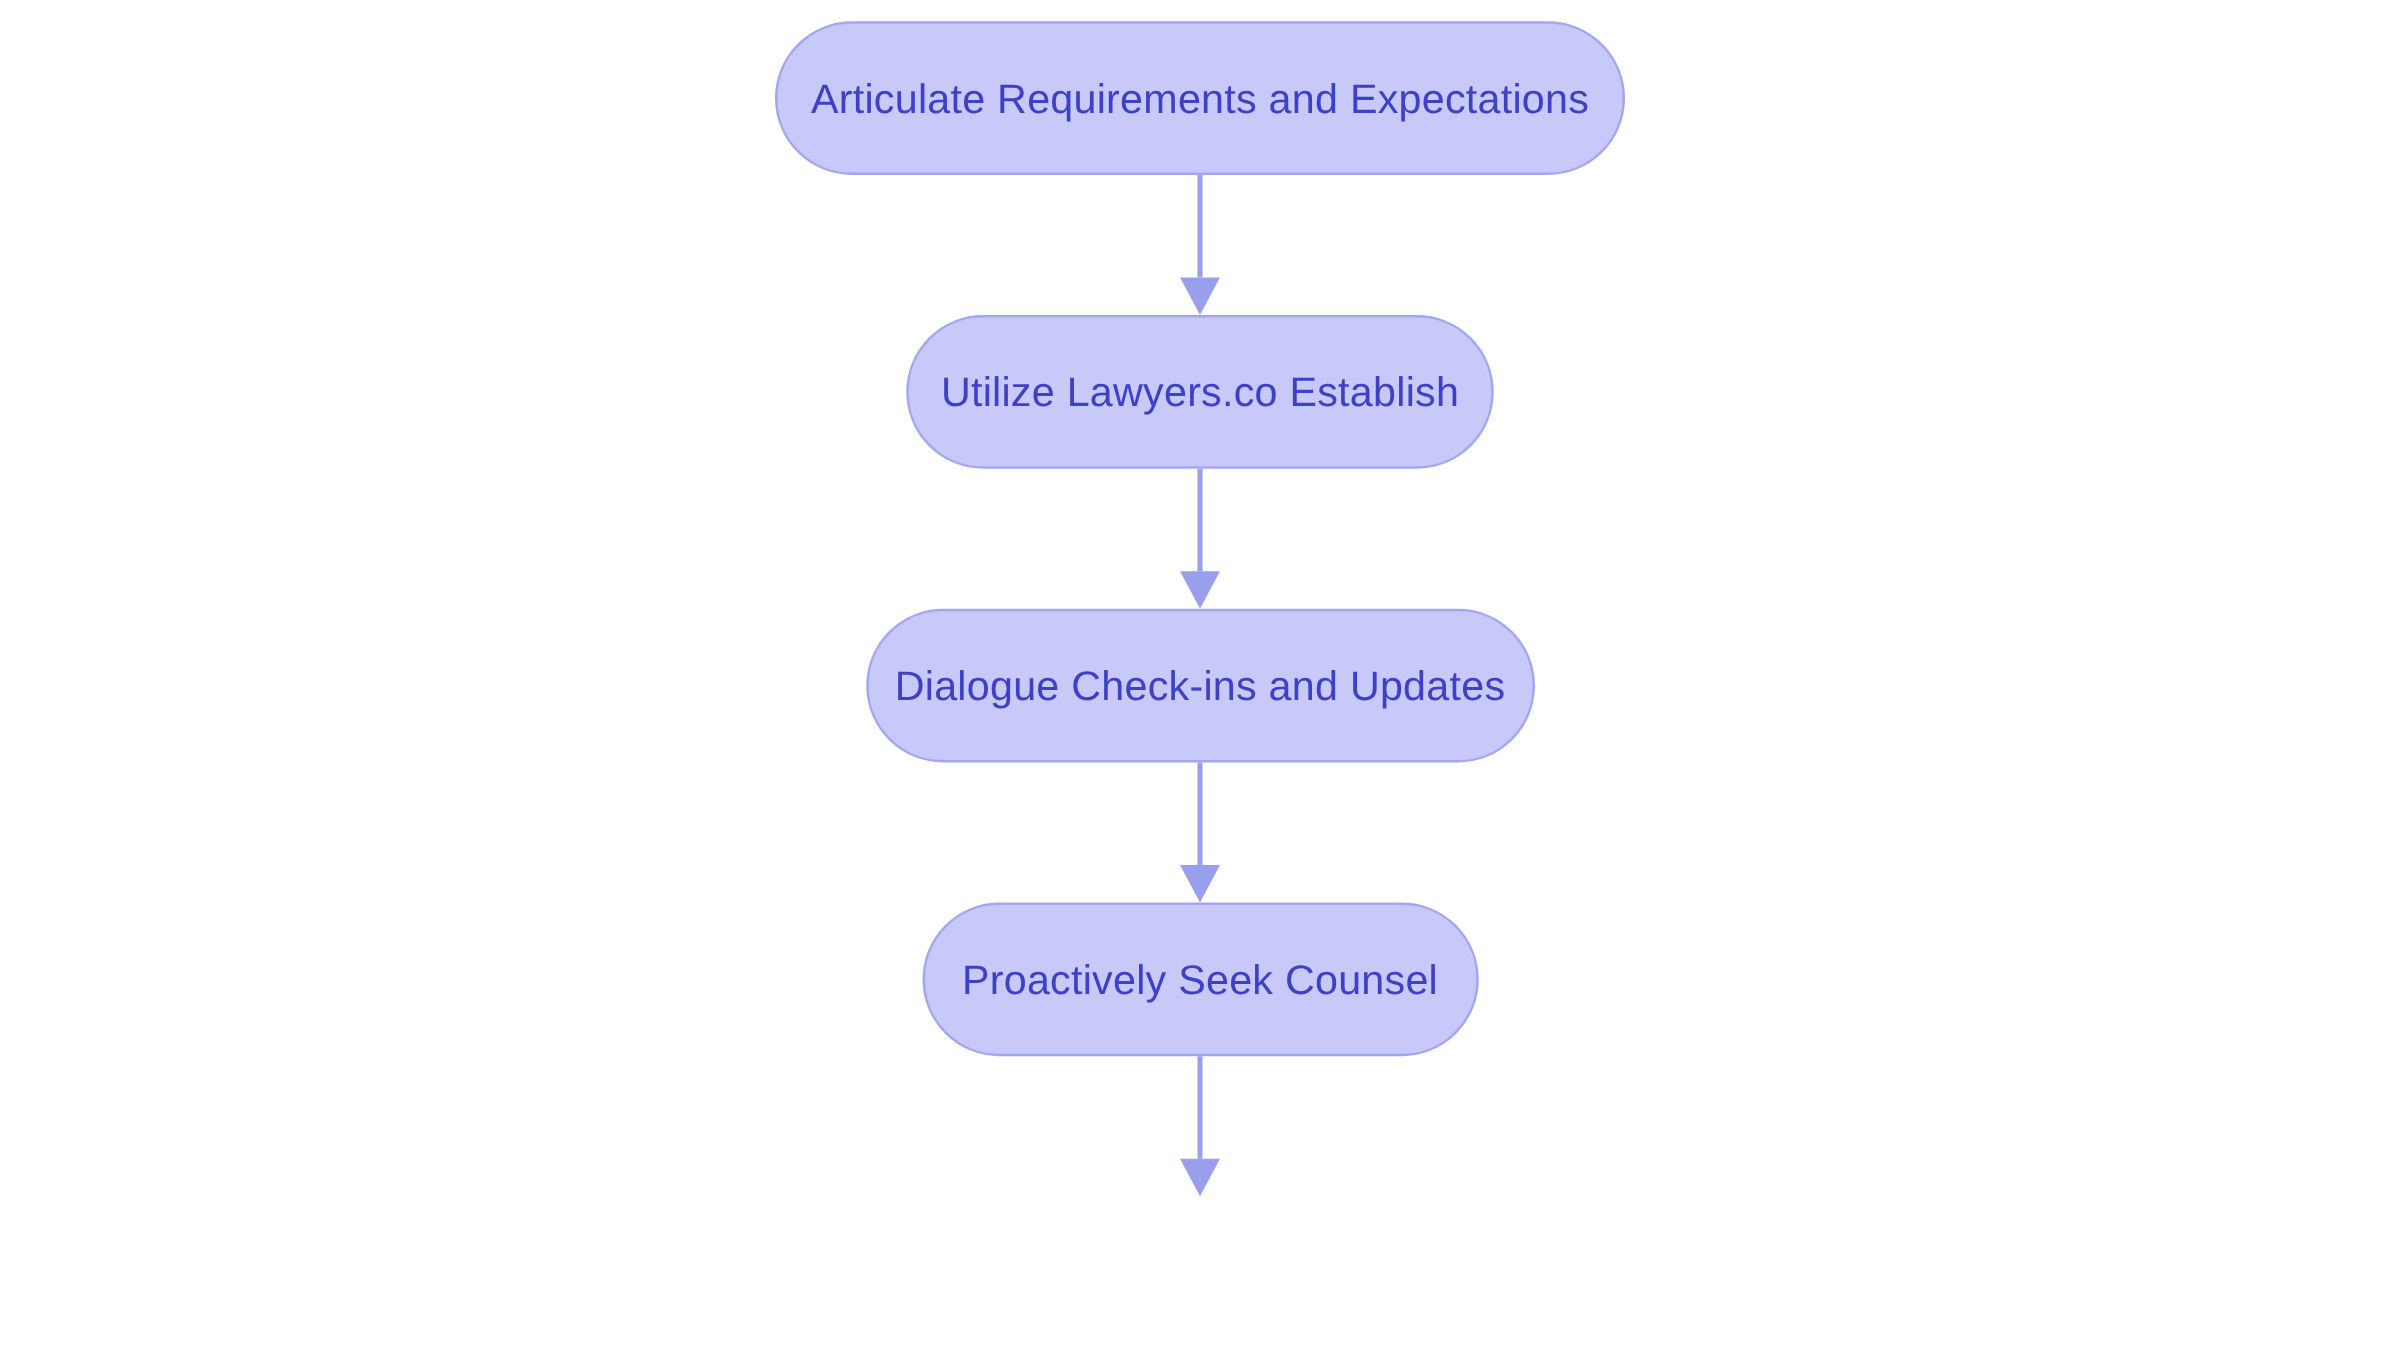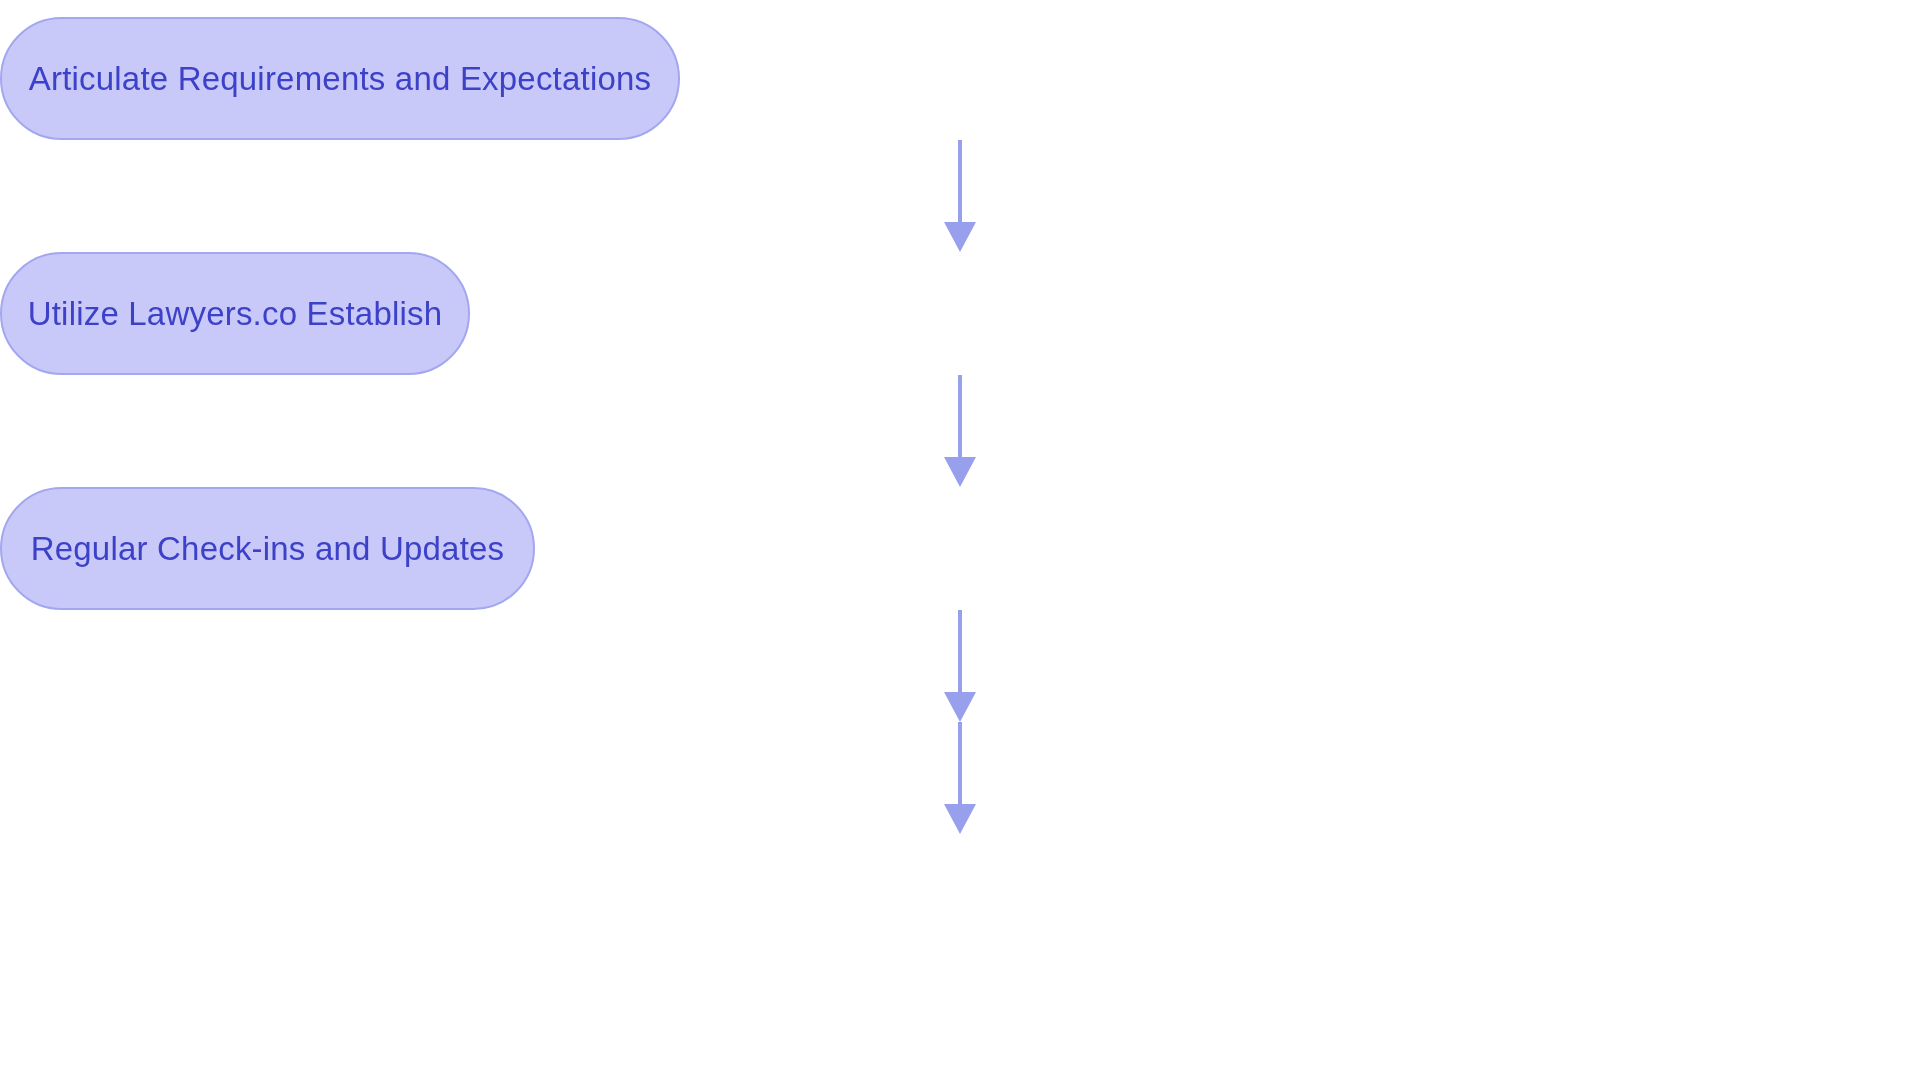--- a/index.html
+++ b/index.html
@@ -15,20 +15,21 @@
     overflow: hidden;
   }
   .canvas {
     position: relative;
     width: 1920px;
     height: 1083px;
     box-sizing: border-box;
     padding-top: 17px;
     display: flex;
     flex-direction: column;
+    align-items: center;
   }
   .node {
     height: 123px;
     box-sizing: border-box;
     border-radius: 62px;
     background: var(--node-fill, #c8c9f8);
     border: 2px solid var(--node-border, #a2a7f0);
     display: flex;
     align-items: center;
     justify-content: center;
@@ -83,28 +84,31 @@
   <div class="node n2">
     <span class="node-label">Utilize Lawyers.co Establish</span>
   </div>
 
   <div class="arrow">
     <div class="arrow-line"></div>
     <div class="arrow-head"></div>
   </div>
 
   <div class="node n3">
-    <span class="node-label">Regular Check-ins and Updates</span>
+    <span class="node-label">Dialogue Check-ins and Updates</span>
   </div>
 
   <div class="arrow">
     <div class="arrow-line"></div>
     <div class="arrow-head"></div>
   </div>
 
+  <div class="node n4">
+    <span class="node-label">Proactively Seek Counsel</span>
+  </div>
 
   <div class="arrow">
     <div class="arrow-line"></div>
     <div class="arrow-head"></div>
   </div>
 
 
 </div>
 
 </body></html>

